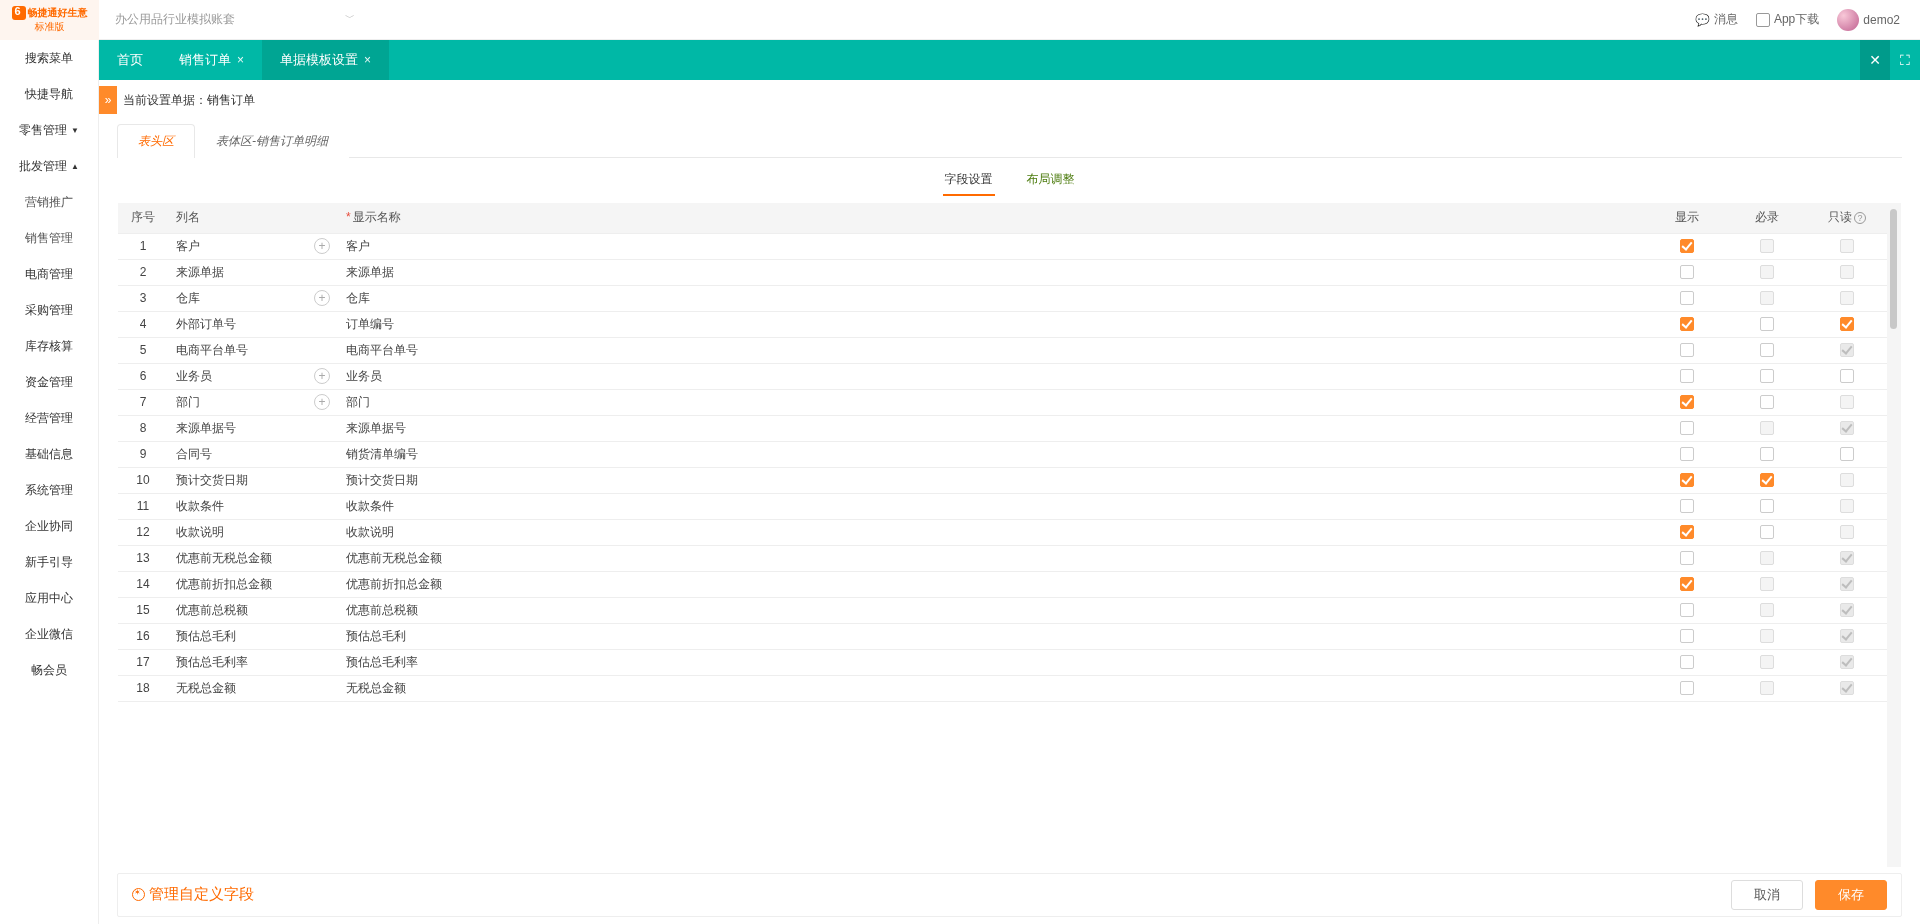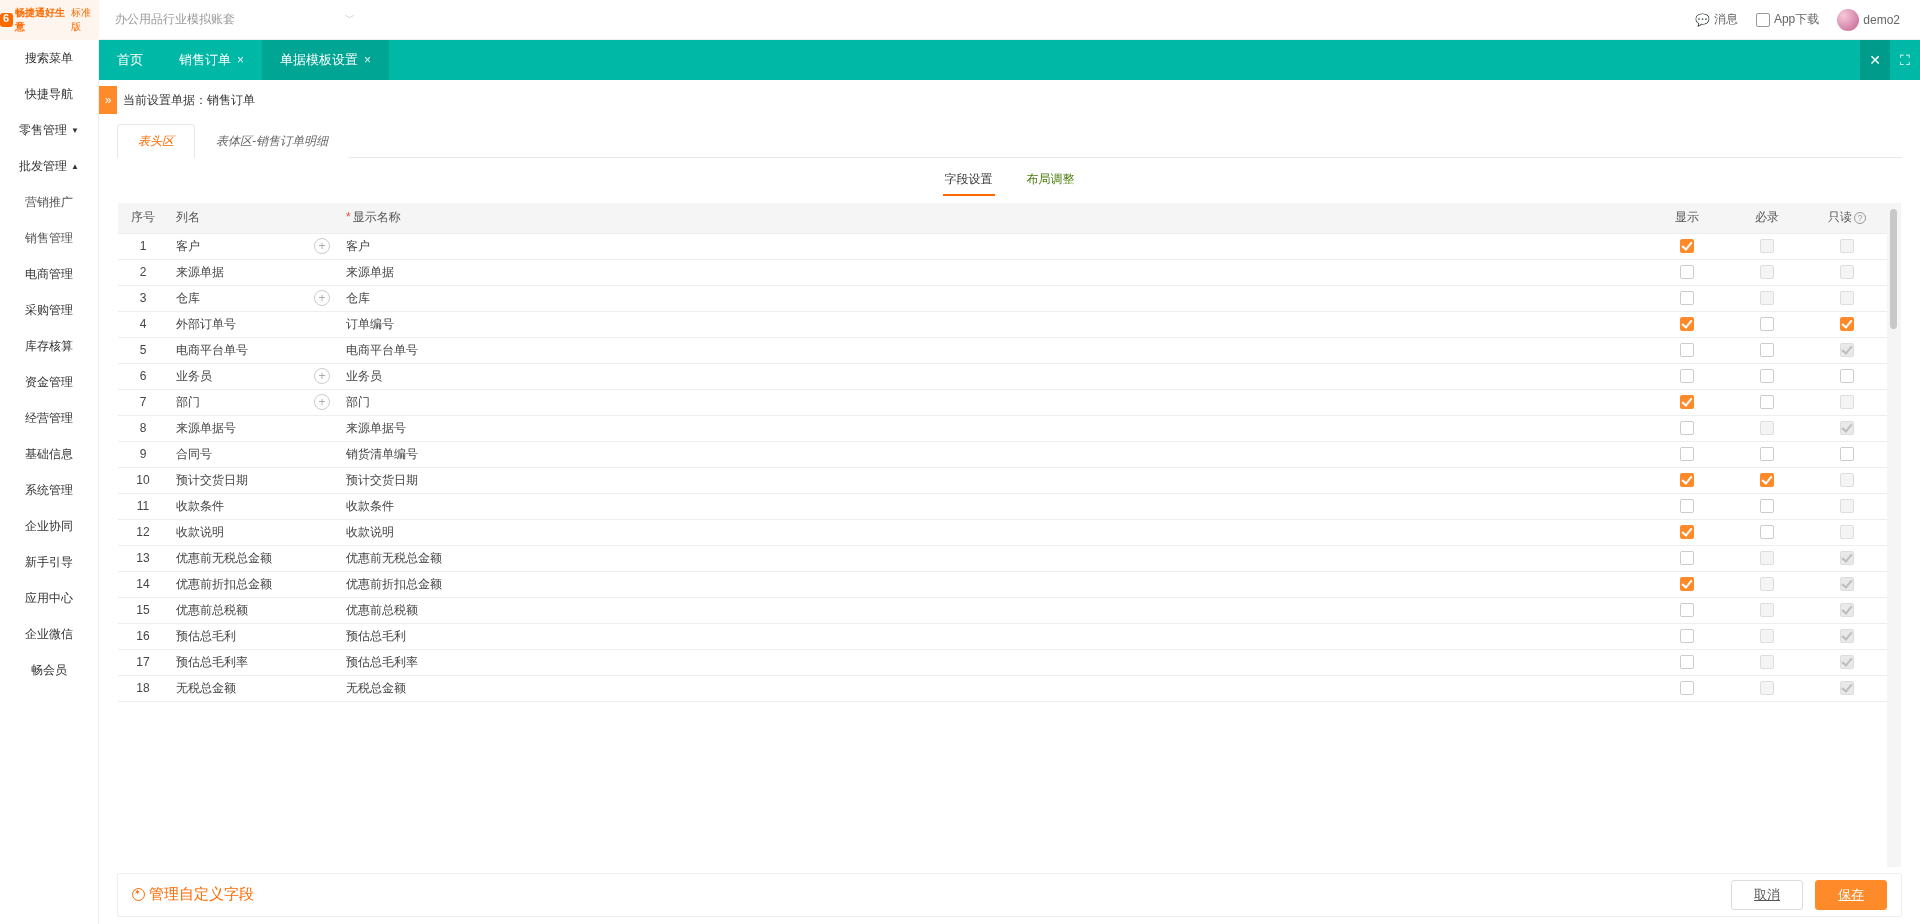--- a/index.html
+++ b/index.html
@@ -1,18 +1,18 @@
 <!DOCTYPE html>
 <html><head>
 <meta charset="utf-8">
 <style>
   * { box-sizing: border-box; margin:0; padding:0; }
   body { font-family: "Microsoft YaHei", Arial, sans-serif; font-size:12px; color:#333; background:#fff; overflow:hidden; }
   .topbar { height:40px; display:flex; align-items:center; border-bottom:1px solid #eee; }
-  .logo { width:99px; height:40px; background:#fef5ef; display:flex; flex-direction:row; align-items:center; justify-content:center; color:#ff6a00; font-size:10px; }
+  .logo { width:99px; height:40px; background:#fef5ef; display:flex; flex-direction:column; align-items:center; justify-content:center; color:#ff6a00; font-size:10px; }
   .logo-top { display:flex; align-items:center; gap:2px; font-size:10px; font-weight:bold; }
   .logo-icon { width:14px; height:14px; background:#ff6a00; border-radius:3px; display:inline-block; position:relative; }
   .logo-icon::after { content:"6"; color:#fff; position:absolute; left:3px; top:-1px; font-size:11px; font-weight:bold; }
   .account-sel { margin-left:16px; color:#999; font-size:12px; display:flex; gap:110px; cursor:pointer; }
   .chev { font-size:10px; color:#bbb; }
   .top-right { margin-left:auto; display:flex; align-items:center; gap:18px; padding-right:20px; color:#666; }
   .tr-item { display:flex; align-items:center; gap:4px; cursor:pointer; font-size:12px; }
   .icon-sq { width:14px; height:14px; border:1px solid #999; border-radius:2px; display:inline-block; }
   .avatar { width:22px; height:22px; border-radius:50%; background: radial-gradient(circle at 30% 30%, #f8c8d8, #c06090); display:inline-block; }
   .main-wrap { display:flex; height:calc(100vh - 40px); }
@@ -59,21 +59,21 @@
   .cb.dis.on::after { border-color:#bdbdbd; }
   .help { display:inline-block; width:12px; height:12px; border:1px solid #999; border-radius:50%; font-size:9px; line-height:10px; text-align:center; color:#999; margin-left:2px; }
   .vscroll { width:14px; background:#f5f5f5; position:relative; }
   .vscroll .thumb { position:absolute; left:3px; top:6px; width:7px; height:120px; background:#c8c8c8; border-radius:4px; }
   .footer { height:56px; border-top:1px solid transparent; padding:10px 18px 14px 18px; display:flex; align-items:center; }
   .footer-box { flex:1; border:1px solid #eee; border-radius:2px; height:44px; display:flex; align-items:center; padding:0 14px; }
   .mng { color:#ff6a00; font-size:15px; display:flex; align-items:center; gap:4px; cursor:pointer; }
   .gear { width:13px; height:13px; border:1px solid #ff6a00; border-radius:50%; display:inline-block; position:relative; }
   .gear::after { content:"✶"; color:#ff6a00; font-size:8px; position:absolute; left:1px; top:-1px; }
   .btns { margin-left:auto; display:flex; gap:12px; }
-  .btn { height:30px; padding:0 22px; border-radius:3px; font-size:13px; cursor:pointer; display:flex; align-items:center; border:1px solid #ddd; background:#fff; color:#555;text-decoration:underline; }
+  .btn { height:30px; padding:0 22px; border-radius:3px; font-size:13px; cursor:pointer; display:flex; align-items:center; border:1px solid #ddd; background:#fff; color:#555; }
   .btn.primary { background:#ff8a2a; border-color:#ff8a2a; color:#fff; }
 </style>
 </head>
 <body>
 
 <div class="topbar">
   <div class="logo">
     <div class="logo-top">
         <span class="logo-icon"></span>
         <span>畅捷通好生意</span>

